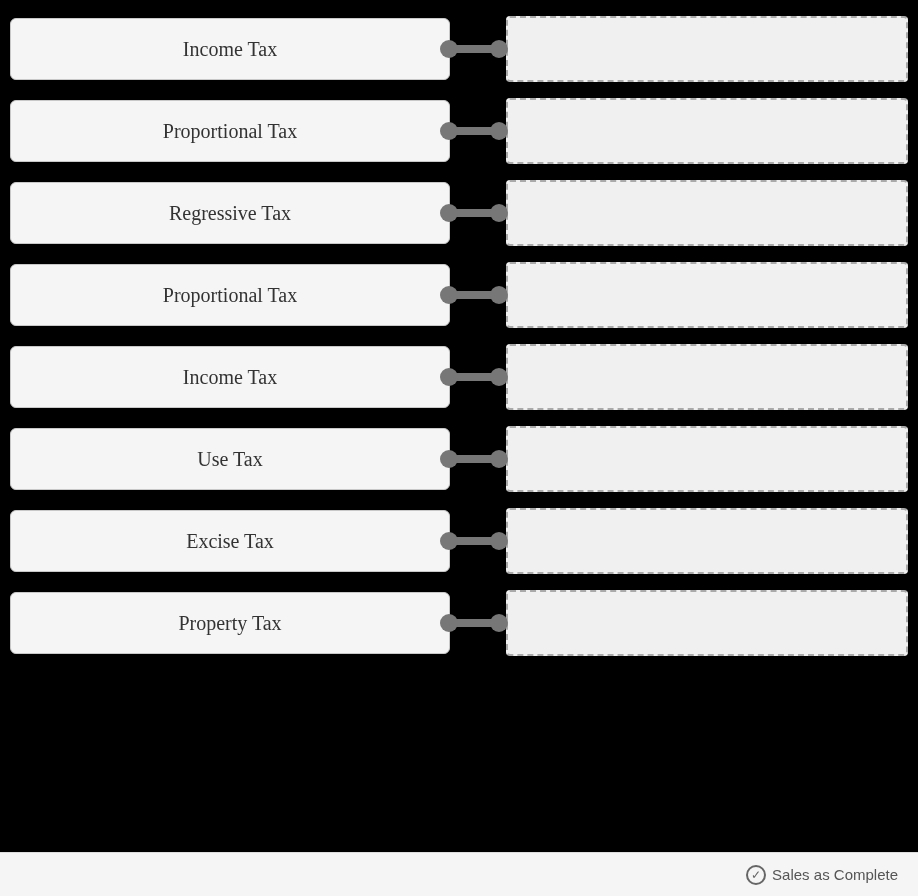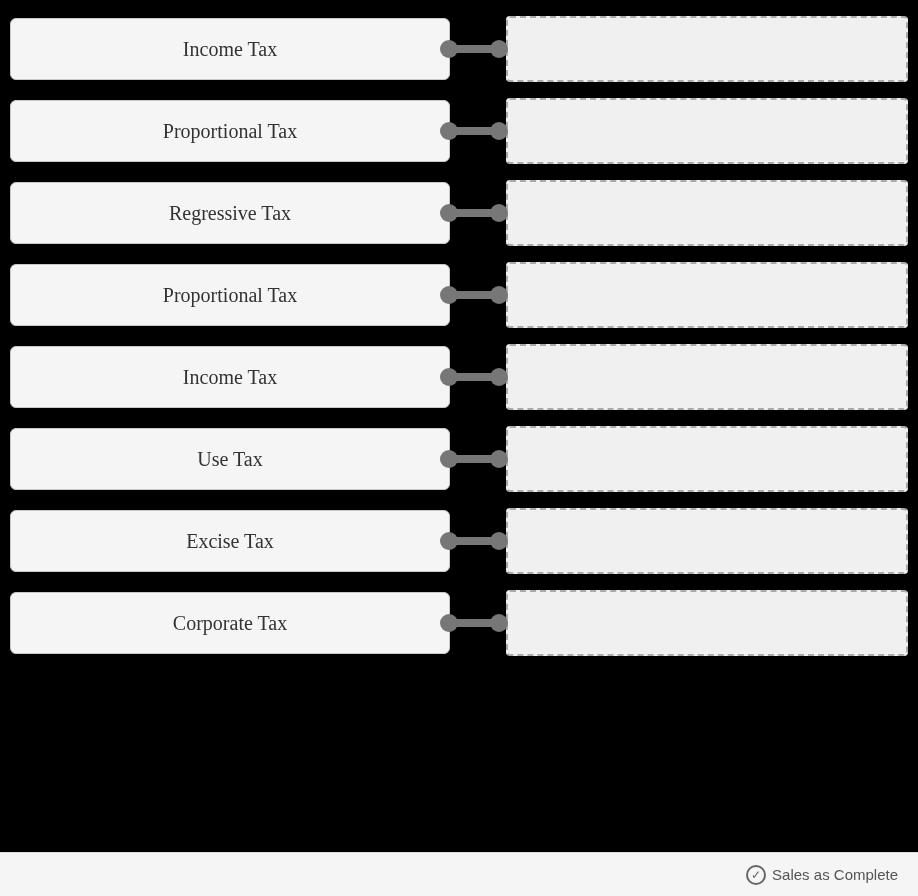--- a/index.html
+++ b/index.html
@@ -181,21 +181,21 @@
       <div class="drop-zone"></div>
     </div>
     <div class="row">
       <div class="label-box">Excise Tax</div>
       <div class="connector">
         <div class="connector-line"></div>
       </div>
       <div class="drop-zone"></div>
     </div>
     <div class="row">
-      <div class="label-box">Corporate Tax</div>
+      <div class="label-box">Property Tax</div>
       <div class="connector">
         <div class="connector-line"></div>
       </div>
       <div class="drop-zone"></div>
     </div>
   </div>
 
 <div class="bottom-bar">
   <button class="mark-complete-btn">
     <div class="check-icon">✓</div>

